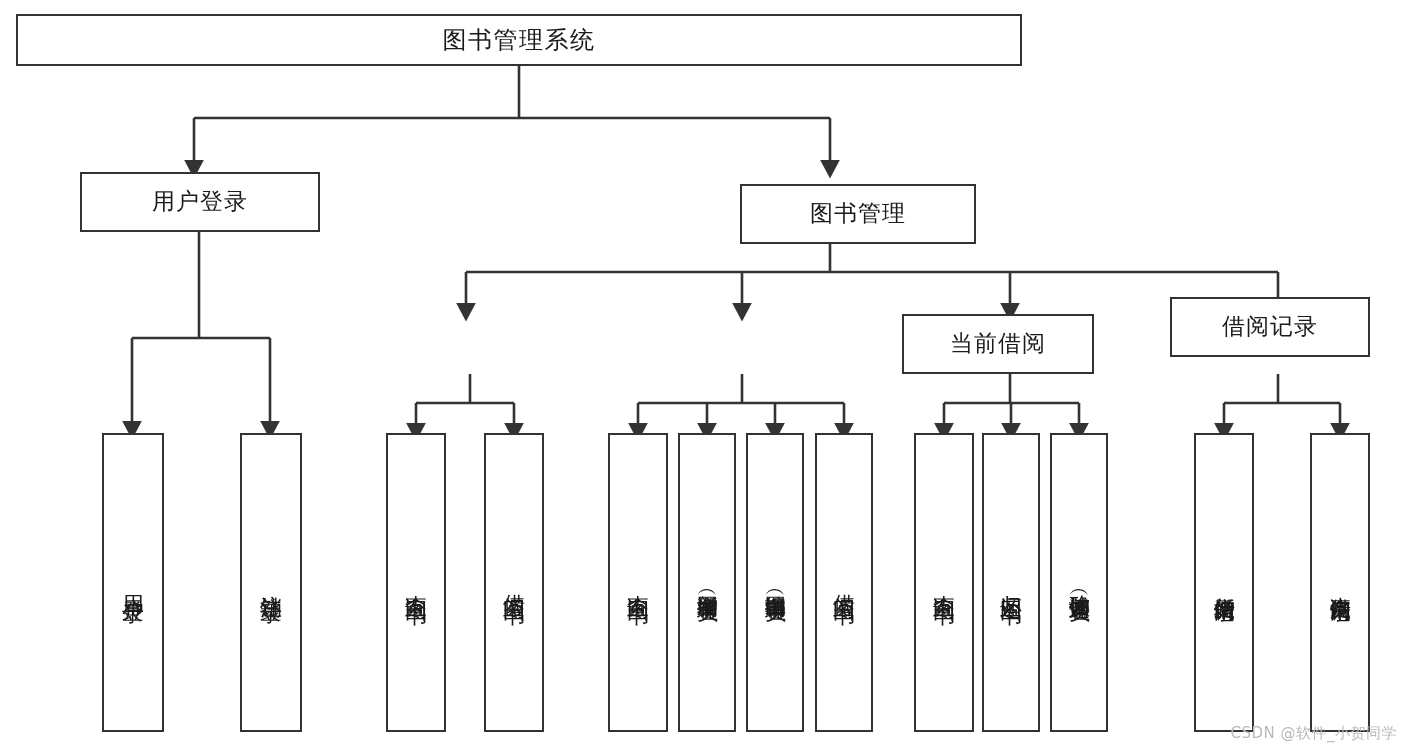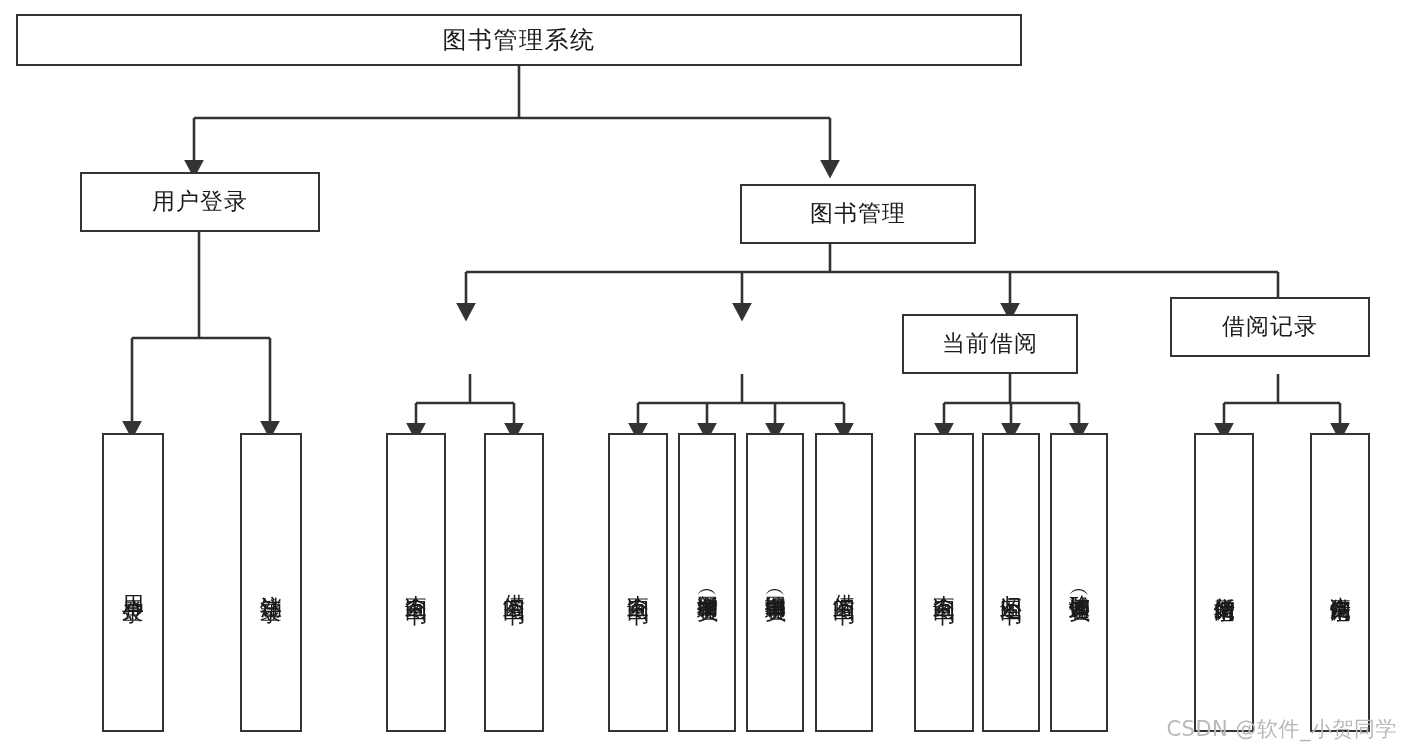--- a/index.html
+++ b/index.html
@@ -55,21 +55,21 @@
     left: 0;
     top: 0;
     width: 1405px;
     height: 747px;
     pointer-events: none;
   }
   .watermark {
     position: absolute;
     right: 8px;
     bottom: 4px;
-    font-size: 21px;
+    font-size: 15px;
     color: #b9b9b9;
     letter-spacing: 0.5px;
     white-space: nowrap;
   }
 </style>
 </head>
 <body>
 
 <div id="canvas">
 
@@ -121,21 +121,21 @@
       <path d="M1224,403 L1224,426" marker-end="url(#arrow)"></path>
       <path d="M1340,403 L1340,426" marker-end="url(#arrow)"></path>
     </g>
   </svg>
 
   <div class="node root" style="left:16px; top:14px; width:1006px; height:52px;">图书管理系统</div>
 
   <div class="node horiz" style="left:80px; top:172px; width:240px; height:60px;">用户登录</div>
   <div class="node horiz" style="left:712px; top:184px; width:236px; height:60px;margin-left:28px;">图书管理</div>
 
-  <div class="node horiz" style="left:902px; top:314px; width:176px; height:60px;">当前借阅</div>
+  <div class="node horiz" style="left:902px; top:314px; width:192px; height:60px;">当前借阅</div>
   <div class="node horiz" style="left:1170px; top:297px; width:200px; height:60px;">借阅记录</div>
 
   <div class="node leaf" style="left:102px; top:433px; width:62px; height:299px;">用户登录</div>
   <div class="node leaf" style="left:240px; top:433px; width:62px; height:299px;">注销登录</div>
 
   <div class="node leaf" style="left:386px; top:433px; width:60px; height:299px;">查询图书</div>
   <div class="node leaf" style="left:484px; top:433px; width:60px; height:299px;">借阅图书</div>
 
   <div class="node leaf" style="left:608px; top:433px; width:60px; height:299px;">查询图书</div>
   <div class="node leaf tall" style="left:678px; top:433px; width:58px; height:299px;">新增图书（管理员）</div>

